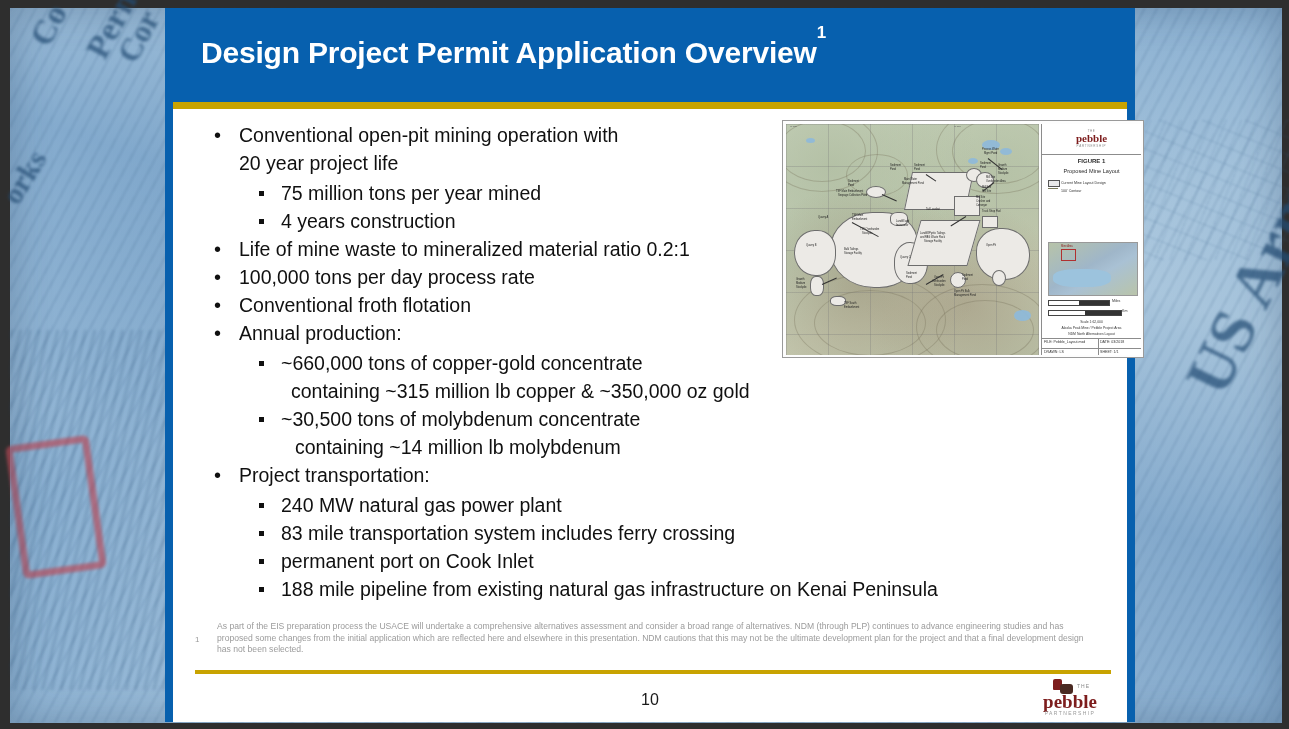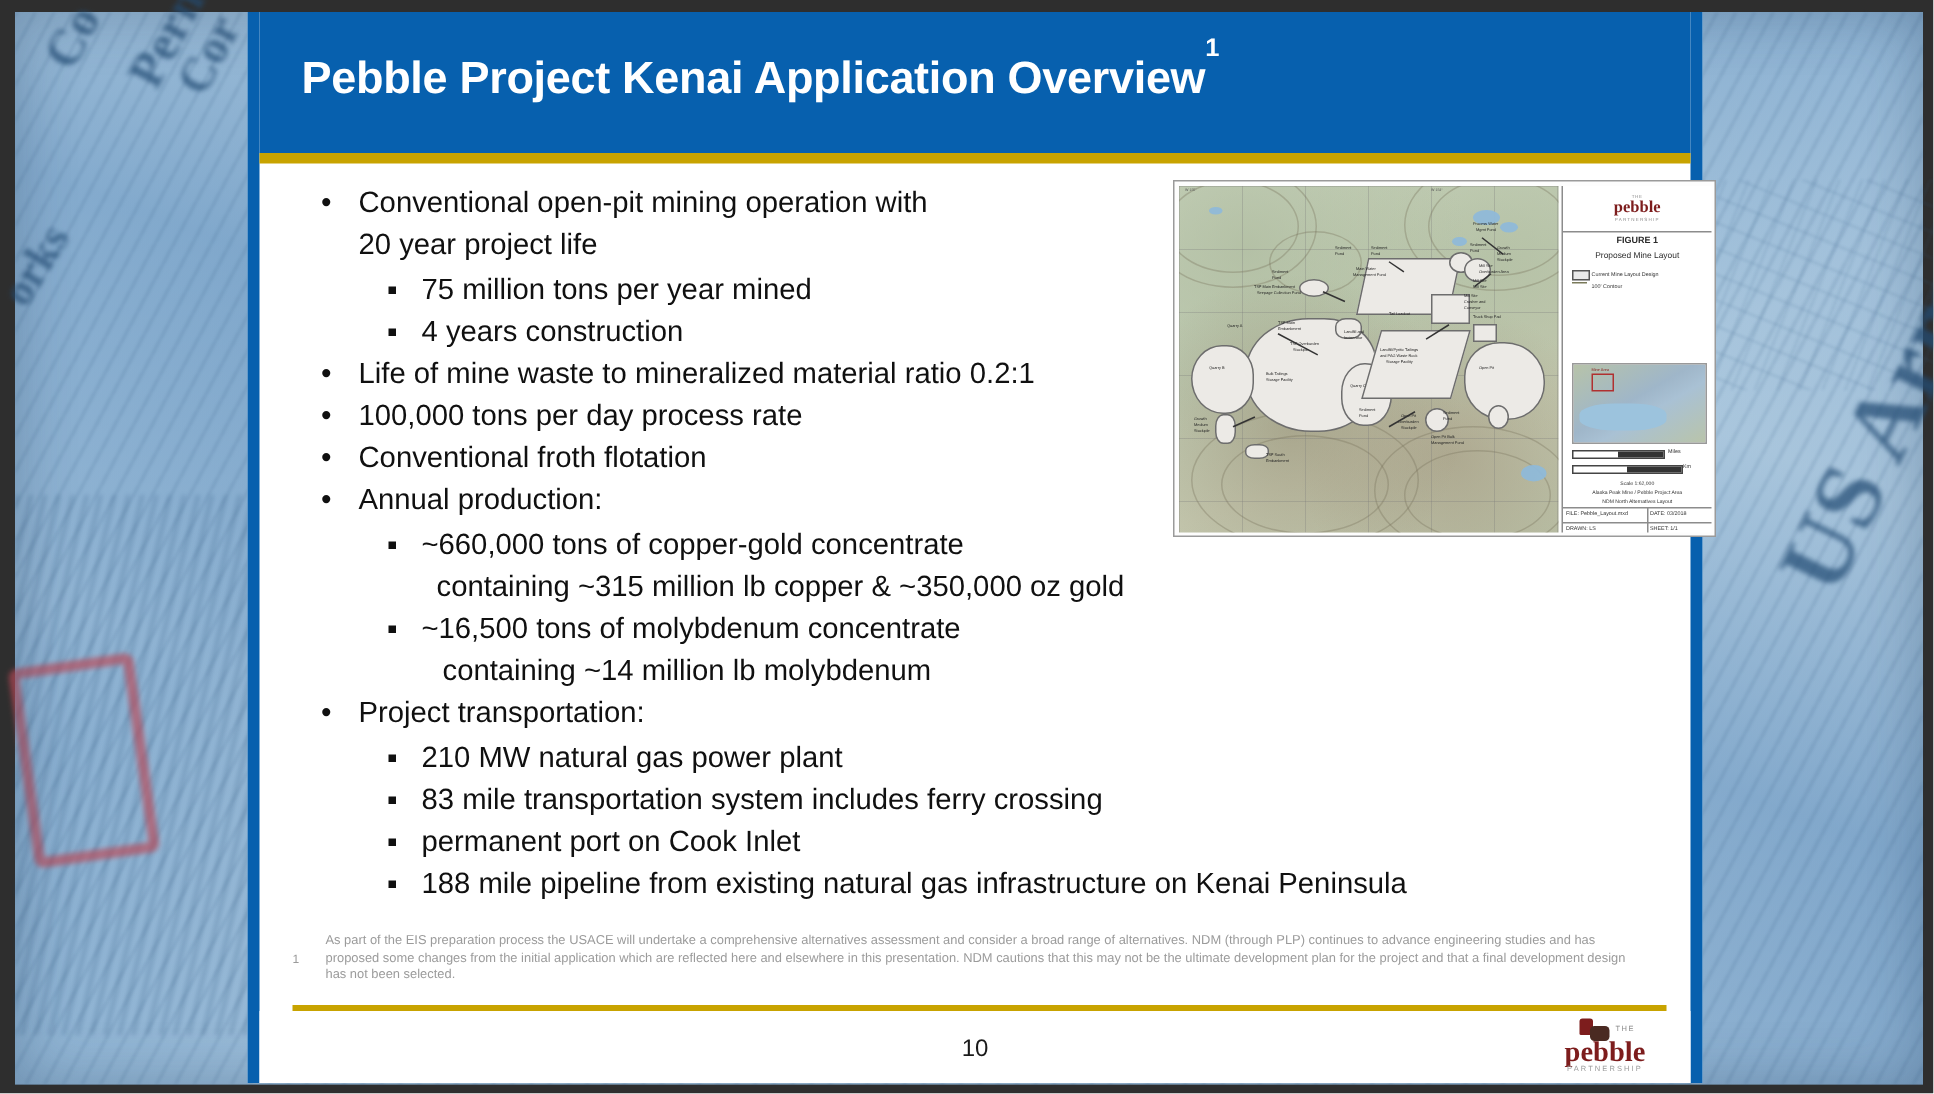--- a/index.html
+++ b/index.html
@@ -356,21 +356,21 @@
   <div class="bg-word bg-w-left2">Perm</div>
   <div class="bg-word bg-w-left3">Cor</div>
   <div class="bg-word bg-w-left4">orks</div>
   <div class="bg-word bg-w-right">US Arm</div>
   <div class="bg-red-box"></div>
   <div class="bg-vignette"></div>
 
   <div class="slide">
 
     <div class="header">
-      <div class="header-title"><span>Pebble Project Kenai Application Overview</span><sup>1</sup></div>
+      <div class="header-title"><span>Design Project Permit Application Overview</span><sup>1</sup></div>
     </div>
     <div class="gold-bar-top"></div>
 
     <div class="body">
 
       <ul class="lvl1">
         <li>
           <span class="b1">Conventional open-pit mining operation with</span>
           <span class="wrap-line">20 year project life</span>
           <ul class="lvl2">
@@ -392,30 +392,30 @@
         </li>
 
         <li>
           <span class="b1">Annual production:</span>
           <ul class="lvl2">
             <li>
               <span>~660,000 tons of copper-gold concentrate</span>
               <span class="cont-line">containing ~315 million lb copper &amp; ~350,000 oz gold</span>
             </li>
             <li>
-              <span>~16,500 tons of molybdenum concentrate</span>
+              <span>~30,500 tons of molybdenum concentrate</span>
               <span class="cont-line2">containing ~14 million lb molybdenum</span>
             </li>
           </ul>
         </li>
 
         <li>
           <span class="b1">Project transportation:</span>
           <ul class="lvl2">
-            <li>210 MW natural gas power plant</li>
+            <li>240 MW natural gas power plant</li>
             <li>83 mile transportation system includes ferry crossing</li>
             <li>permanent port on Cook Inlet</li>
             <li>188 mile pipeline from existing natural gas infrastructure on Kenai Peninsula</li>
           </ul>
         </li>
       </ul>
 
       <div class="figure">
         <div class="map-area">
           <div class="mapgrid"></div>

